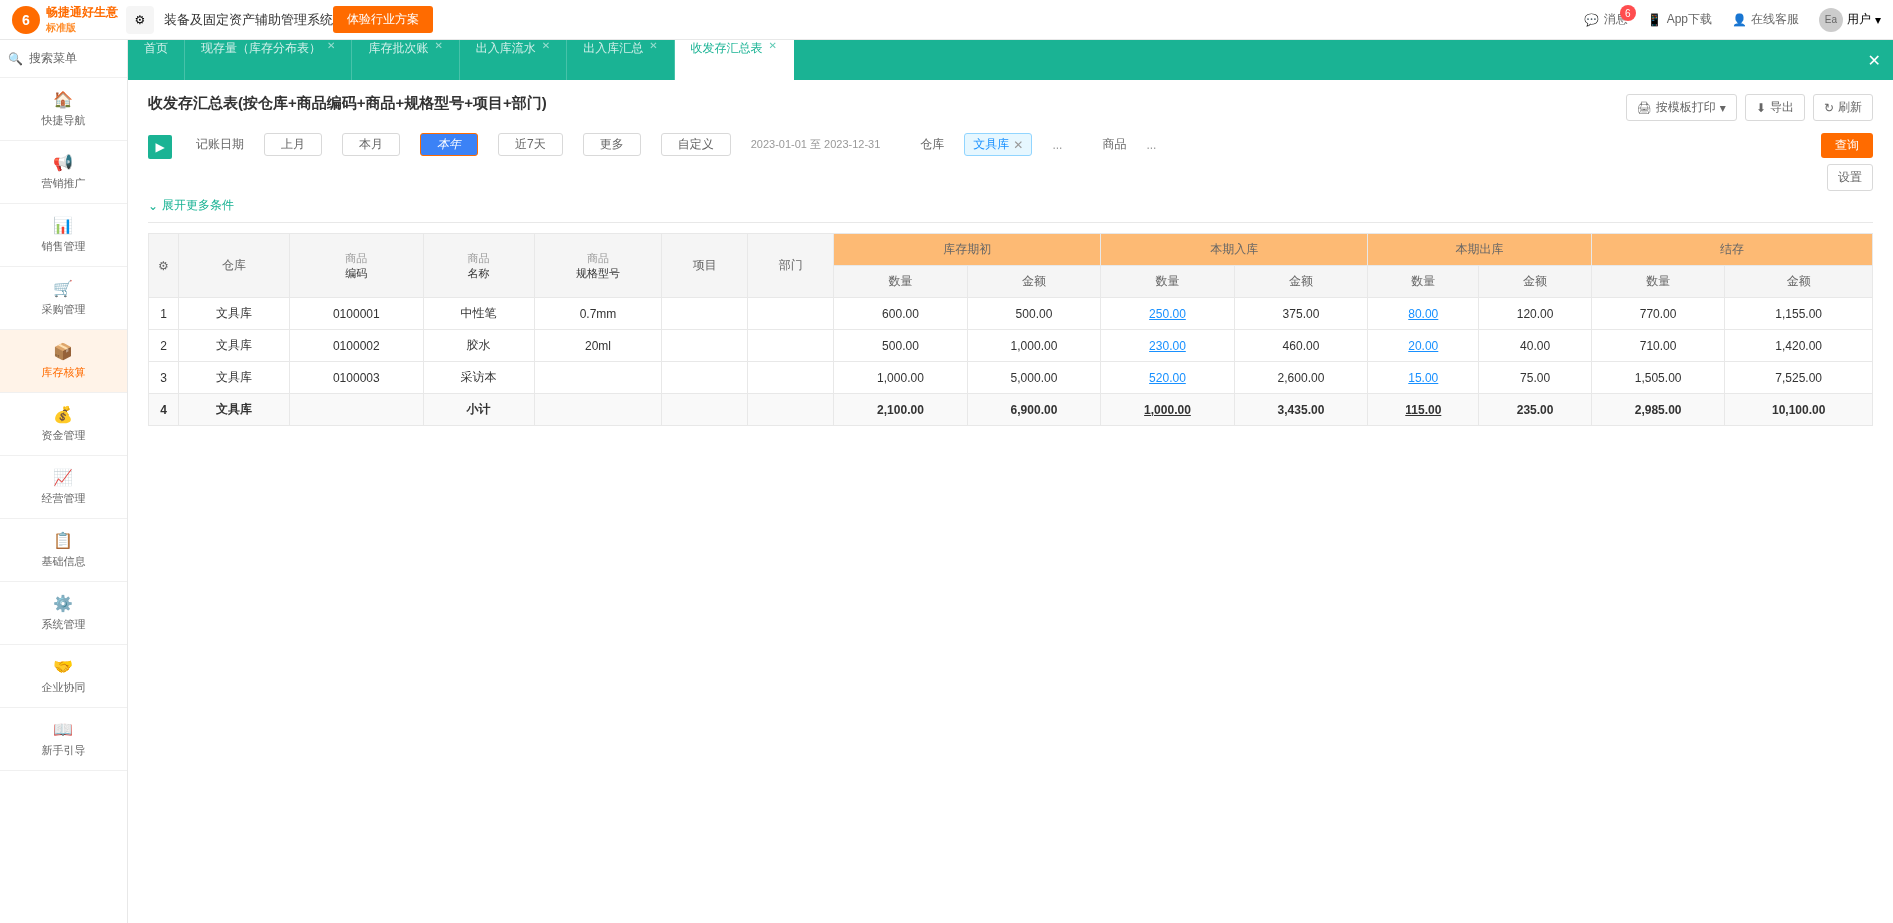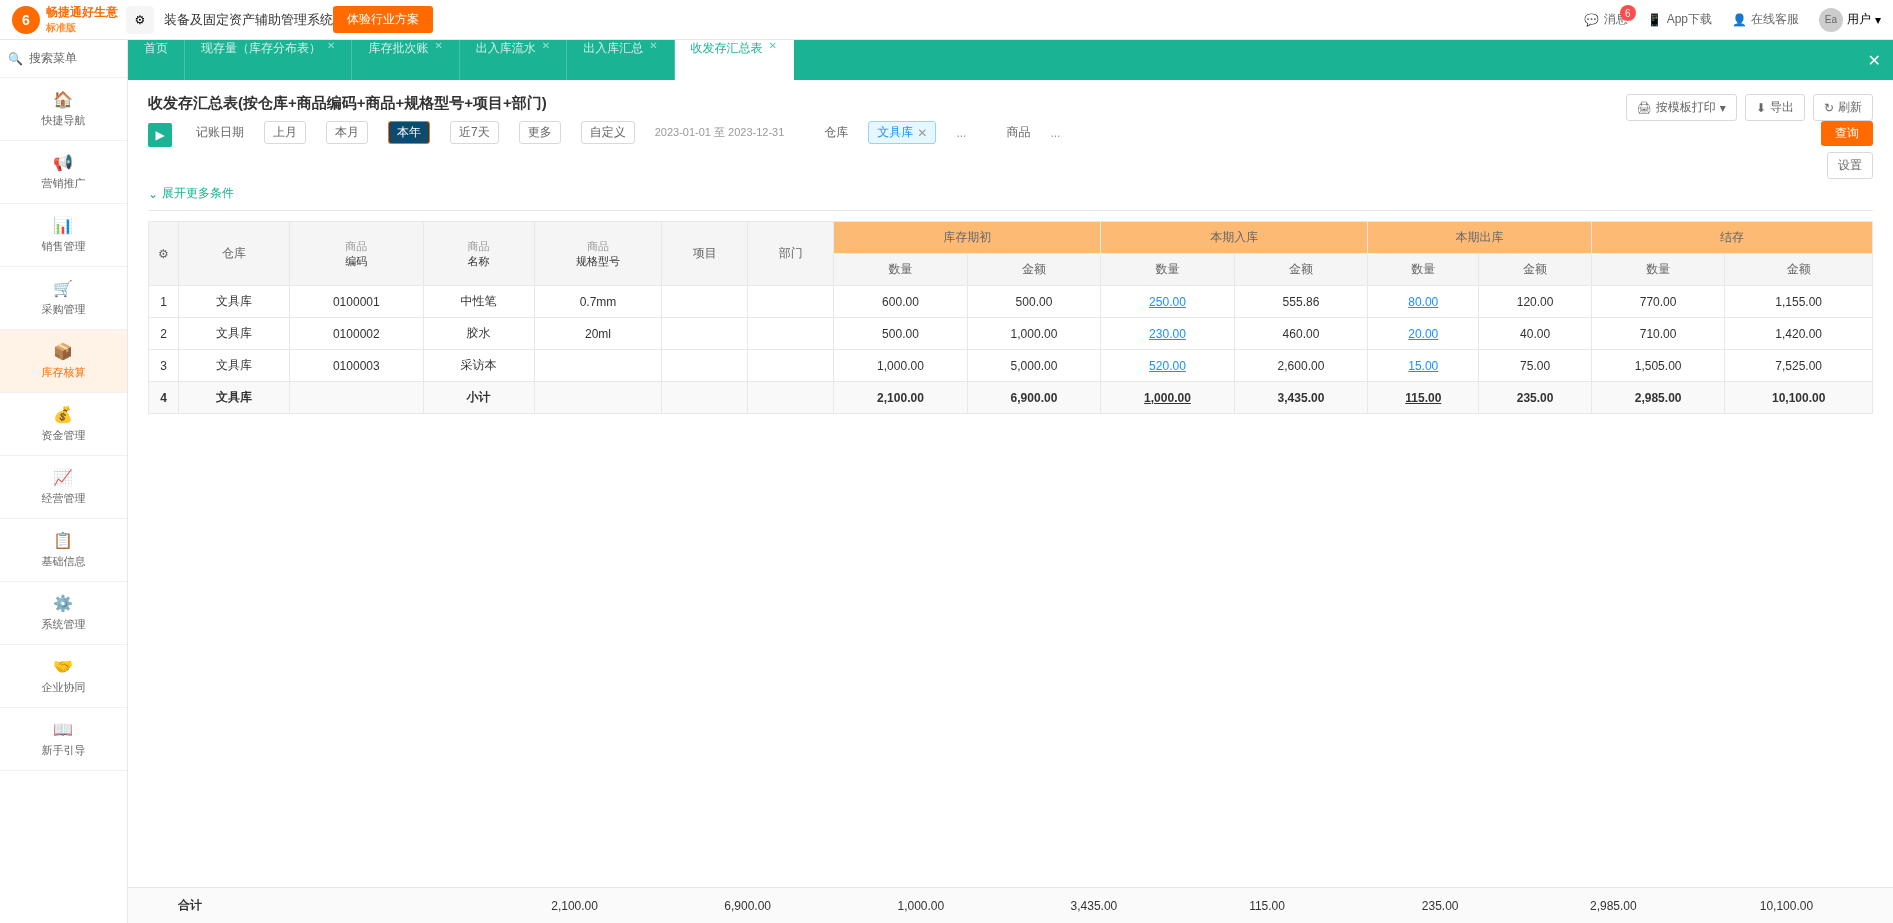--- a/index.html
+++ b/index.html
@@ -28,23 +28,23 @@
     .sidebar-item.active { background: #fff3e8; color: #ff6b00; }
     .sidebar-item-icon { font-size: 16px; }
     .sidebar-item-label { font-size: 11px; }
     .sidebar-search { padding: 10px 8px; border-bottom: 1px solid #f0f0f0; cursor: pointer; display: flex; align-items: center; gap: 6px; color: #666; }
 
     
     .tab-item { height: 40px; padding: 0 16px; display: flex; align-items: flex-start; gap: 6px; cursor: pointer; font-size: 12px; color: rgba(255,255,255,0.8); white-space: nowrap; border-right: 1px solid rgba(255,255,255,0.2); }
     .tab-item.active { background: #fff; color: #1ab394; }
     .tab-item .close-btn { font-size: 10px; cursor: pointer; opacity: 0.7; }
     .tab-close-all { margin-left: auto; color: white; padding: 0 12px; cursor: pointer; font-size: 16px; }
-    .page-title { font-size: 15px; font-weight: bold; color: #333; }
-    .date-btn { padding: 2px 8px; border: 1px solid #d9d9d9; border-radius: 3px; cursor: pointer; font-size: 12px; color: #666; background: #fff; }
-    .date-btn.active { background: #0c4a6e; color: white; border-color: #ff6b00; }
+    .page-title { font-size: 15px; font-weight: bold; color: #333; margin-bottom: 12px; }
+    .date-btn { padding: 2px 16px; border: 1px solid #d9d9d9; border-radius: 3px; cursor: pointer; font-size: 12px; color: #666; background: #fff; }
+    .date-btn.active { background: #3b82f6; color: white; border-color: #ff6b00; font-style: italic; }
     .warehouse-tag { background: #e6f7ff; border: 1px solid #91d5ff; border-radius: 3px; padding: 2px 8px; font-size: 12px; color: #1890ff; display: flex; align-items: center; gap: 4px; }
     .warehouse-tag .remove { cursor: pointer; color: #999; }
     .filter-more { color: #999; font-size: 12px; cursor: pointer; }
     .expand-btn { color: #1ab394; font-size: 12px; cursor: pointer; display: flex; align-items: center; gap: 4px; }
 
     
     .action-bar { display: flex; align-items: center; gap: 8px; }
     .print-btn { border: 1px solid #d9d9d9; background: #fff; padding: 4px 10px; border-radius: 3px; cursor: pointer; font-size: 12px; color: #666; display: flex; align-items: center; gap: 4px; }
     .export-btn { border: 1px solid #d9d9d9; background: #fff; padding: 4px 10px; border-radius: 3px; cursor: pointer; font-size: 12px; color: #666; display: flex; align-items: center; gap: 4px; }
     .refresh-btn { border: 1px solid #d9d9d9; background: #fff; padding: 4px 10px; border-radius: 3px; cursor: pointer; font-size: 12px; color: #666; display: flex; align-items: center; gap: 4px; }
@@ -282,21 +282,21 @@
         <td>1</td>
         <td>文具库</td>
         <td>0100001</td>
         <td>中性笔</td>
         <td>0.7mm</td>
         <td></td>
         <td></td>
         <td>600.00</td>
         <td>500.00</td>
         <td class="link">250.00</td>
-        <td>555.86</td>
+        <td>375.00</td>
         <td class="link">80.00</td>
         <td>120.00</td>
         <td>770.00</td>
         <td>1,155.00</td>
       </tr>
                 <tr>
         <td>2</td>
         <td>文具库</td>
         <td>0100002</td>
         <td>胶水</td>
@@ -346,24 +346,13 @@
         <td style="font-weight:bold;">2,985.00</td>
         <td style="font-weight:bold;">10,100.00</td>
       </tr>
               </tbody>
           </table>
         </div>
       </div>
     </div>
   </div>
 
-  <div class="bottom-bar">
-    <span style="width:340px;font-weight:bold;padding-left:30px;">合计</span>
-    <span style="flex:1;text-align:center;">2,100.00</span>
-    <span style="flex:1;text-align:center;">6,900.00</span>
-    <span style="flex:1;text-align:center;">1,000.00</span>
-    <span style="flex:1;text-align:center;">3,435.00</span>
-    <span style="flex:1;text-align:center;">115.00</span>
-    <span style="flex:1;text-align:center;">235.00</span>
-    <span style="flex:1;text-align:center;">2,985.00</span>
-    <span style="flex:1;text-align:center;">10,100.00</span>
-  </div>
 </div>
 
 </body></html>

